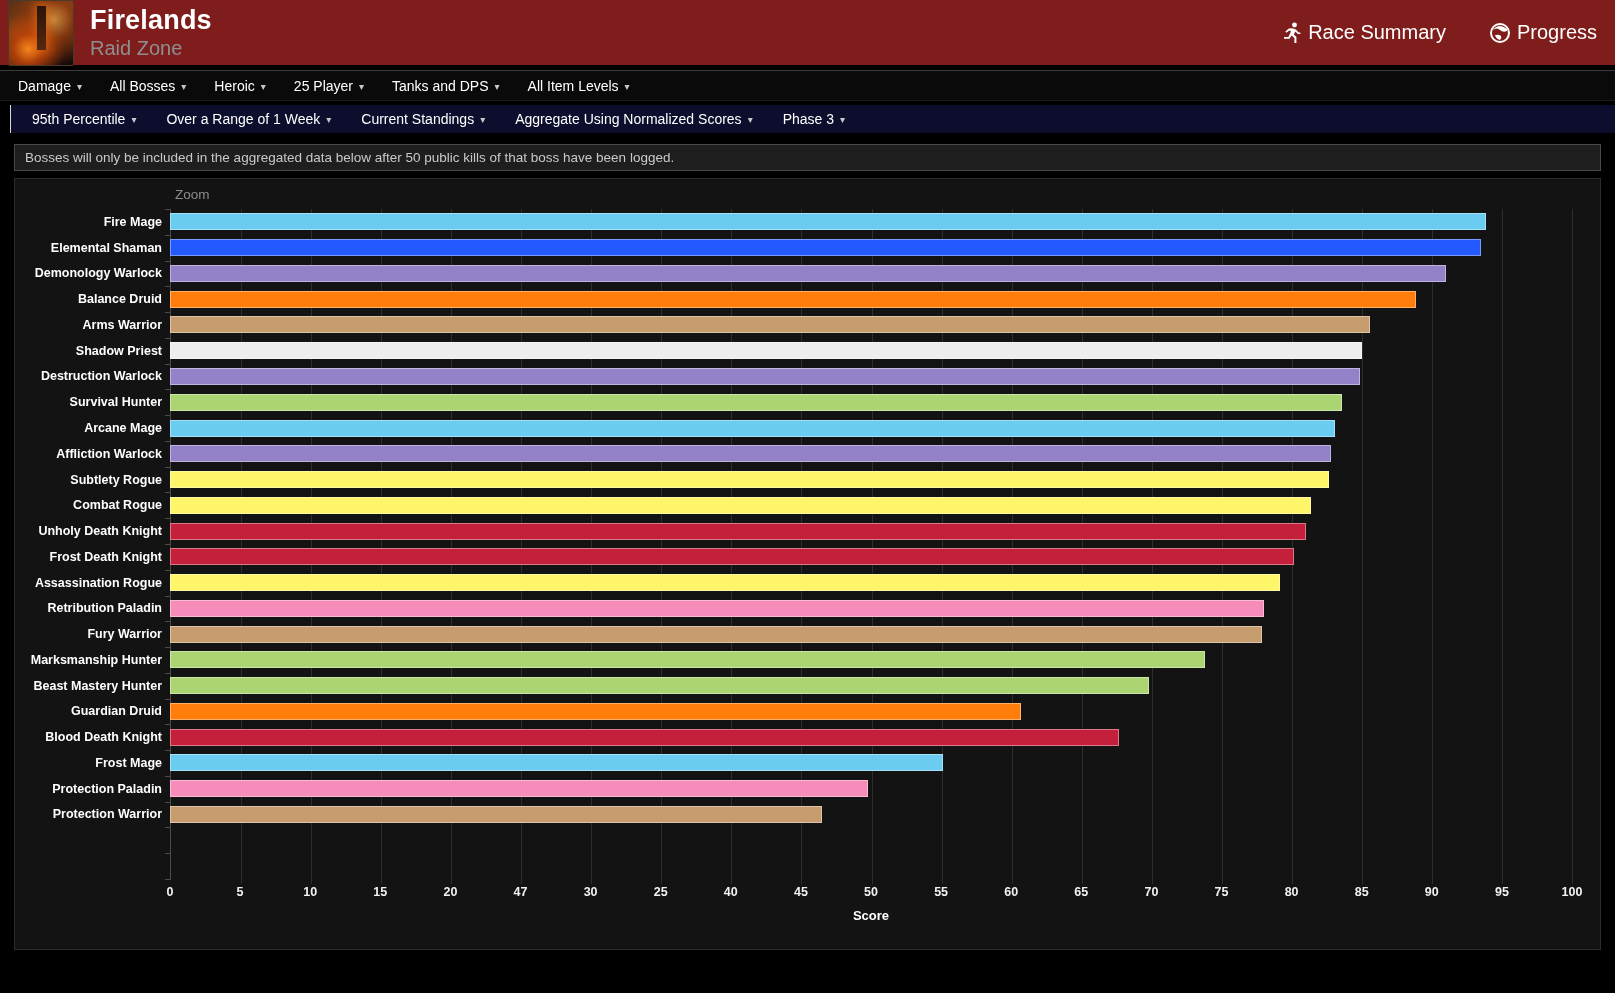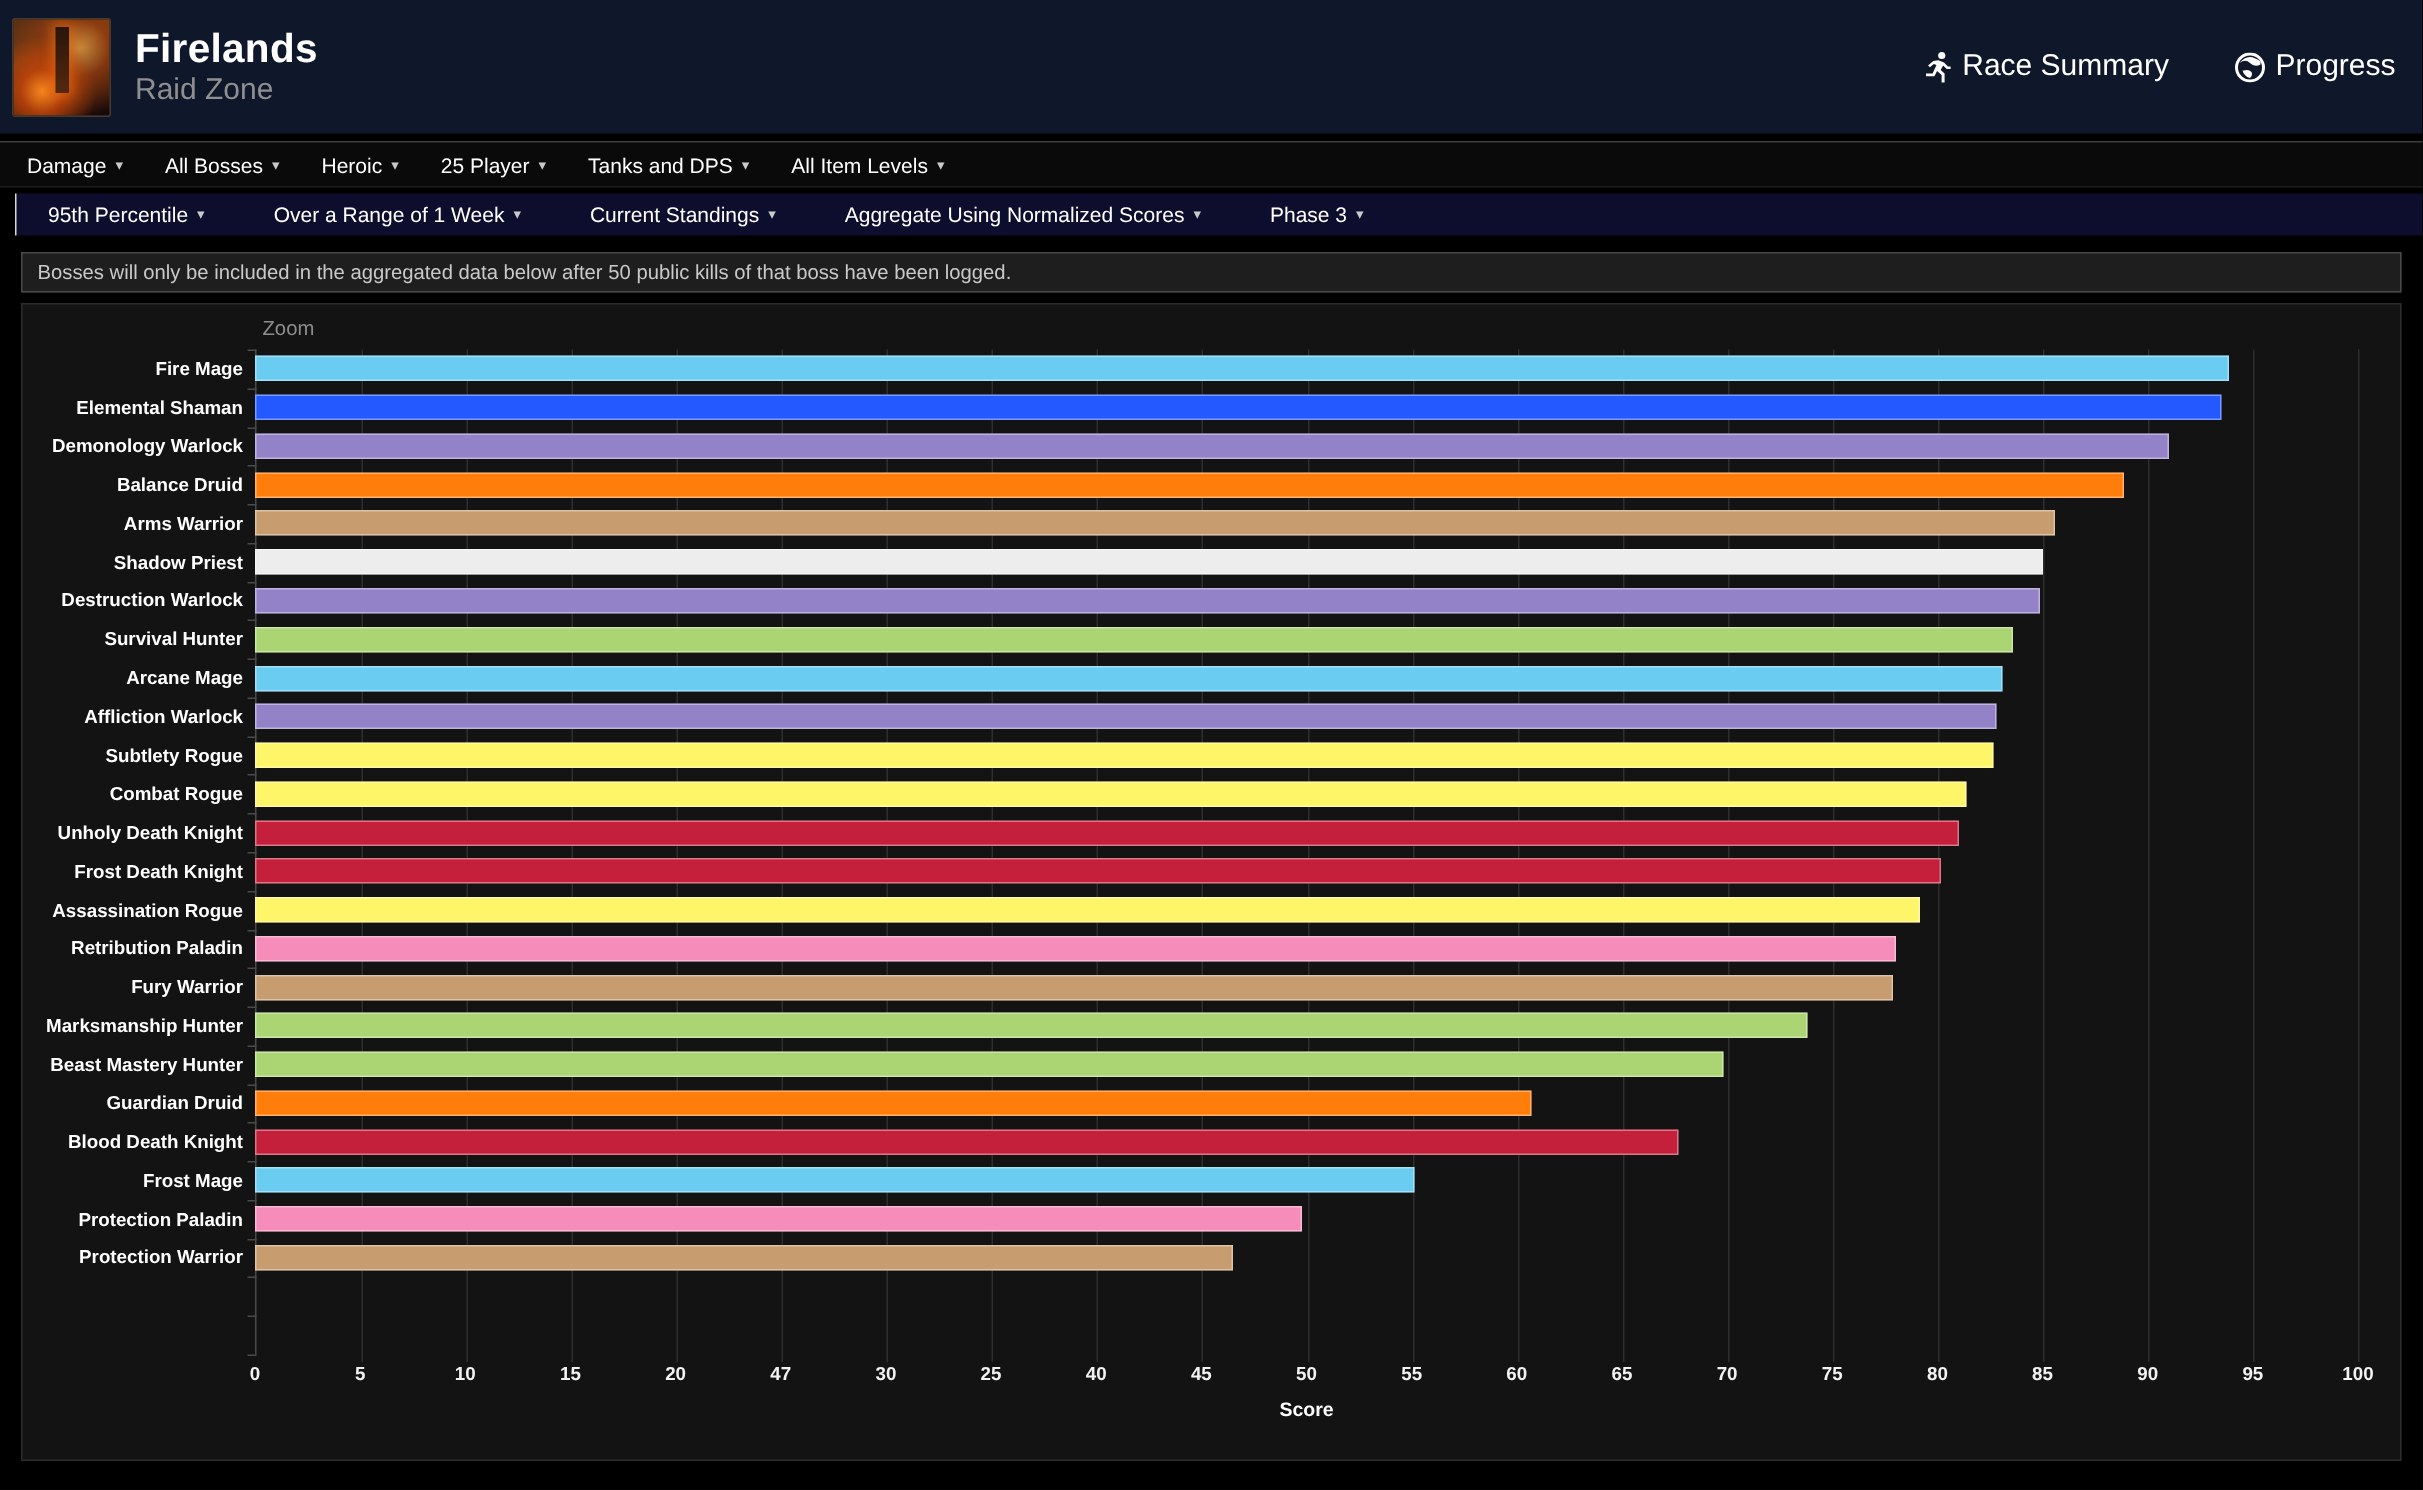--- a/index.html
+++ b/index.html
@@ -1,20 +1,20 @@
 <!DOCTYPE html>
 <html><head>
 <meta charset="utf-8">
 <style>
   * { margin:0; padding:0; box-sizing:border-box; }
   html,body { width:1615px; height:993px; background:#000; overflow:hidden;
     font-family:"Liberation Sans","DejaVu Sans",sans-serif; }
 
   
-  .header { height:89px; background:#0f172a; display:flex; align-items:center; padding:0 18px 0 8px; }
+  .header { height:65px; background:#7f1d1d; display:flex; align-items:center; padding:0 18px 0 8px; }
   .logo { width:66px; height:66px; border:1px solid #4a3a2a; border-radius:2px; flex:0 0 auto;
     background:
       radial-gradient(circle at 30% 75%, rgba(255,140,30,.95) 0%, rgba(200,70,10,.8) 22%, rgba(0,0,0,0) 55%),
       radial-gradient(circle at 70% 30%, rgba(255,190,90,.6) 0%, rgba(150,60,15,.7) 30%, rgba(0,0,0,0) 70%),
       linear-gradient(160deg, #5a2f14 0%, #7a3c12 35%, #3a1c0c 70%, #14080a 100%);
     position:relative; overflow:hidden; }
   .logo::after { content:""; position:absolute; left:44%; top:8%; width:14%; height:70%;
     background:linear-gradient(#2a140a,#53290f); box-shadow:0 0 8px 3px rgba(255,120,20,.45); }
   .title-block { margin-left:16px; }
   .page-title { color:#fff; font-size:27px; font-weight:bold; line-height:1.15; letter-spacing:.2px; }
@@ -22,21 +22,21 @@
   .header-links { margin-left:auto; display:flex; align-items:center; gap:44px; }
   .header-link { display:flex; align-items:center; gap:7px; color:#fff; font-size:20px; cursor:pointer; }
   .header-link svg { display:block; }
 
   
   .nav1 { margin-top:5px; height:31px; background:#0a0a0a; border-top:1px solid #3d3d3d;
     border-bottom:1px solid #1c1c1c; display:flex; align-items:center; padding:0 4px; }
   .nav1 .nav-item { color:#fff; font-size:14px; padding:0 14px; display:flex; align-items:center; gap:6px; cursor:pointer; }
   .nav2-wrap { margin-top:4px; margin-left:10px; }
   .nav2 { height:28px; background:#0d0d2d; border-left:1px solid #d8d8d8;
-    display:flex; align-items:center; padding:0 6px;gap:16px; }
+    display:flex; align-items:center; padding:0 6px; }
   .nav2 .nav-item { color:#fff; font-size:14px; padding:0 15px; display:flex; align-items:center; gap:6px; cursor:pointer; }
   .caret { color:#c9c9c9; font-size:10px; line-height:1; padding-top:2px; }
 
   
   .notice { margin:11px 14px 0 14px; height:27px; background:#1e1e1e; border:1px solid #4a4a4a;
     color:#c9c9c9; font-size:13.5px; display:flex; align-items:center; padding:0 10px; }
 
   
   .chart-box { margin:7px 14px 0 14px; height:772px; background:#131313; border:1px solid #2c2c2c;
     position:relative; padding:30px 14px 0 0; }

